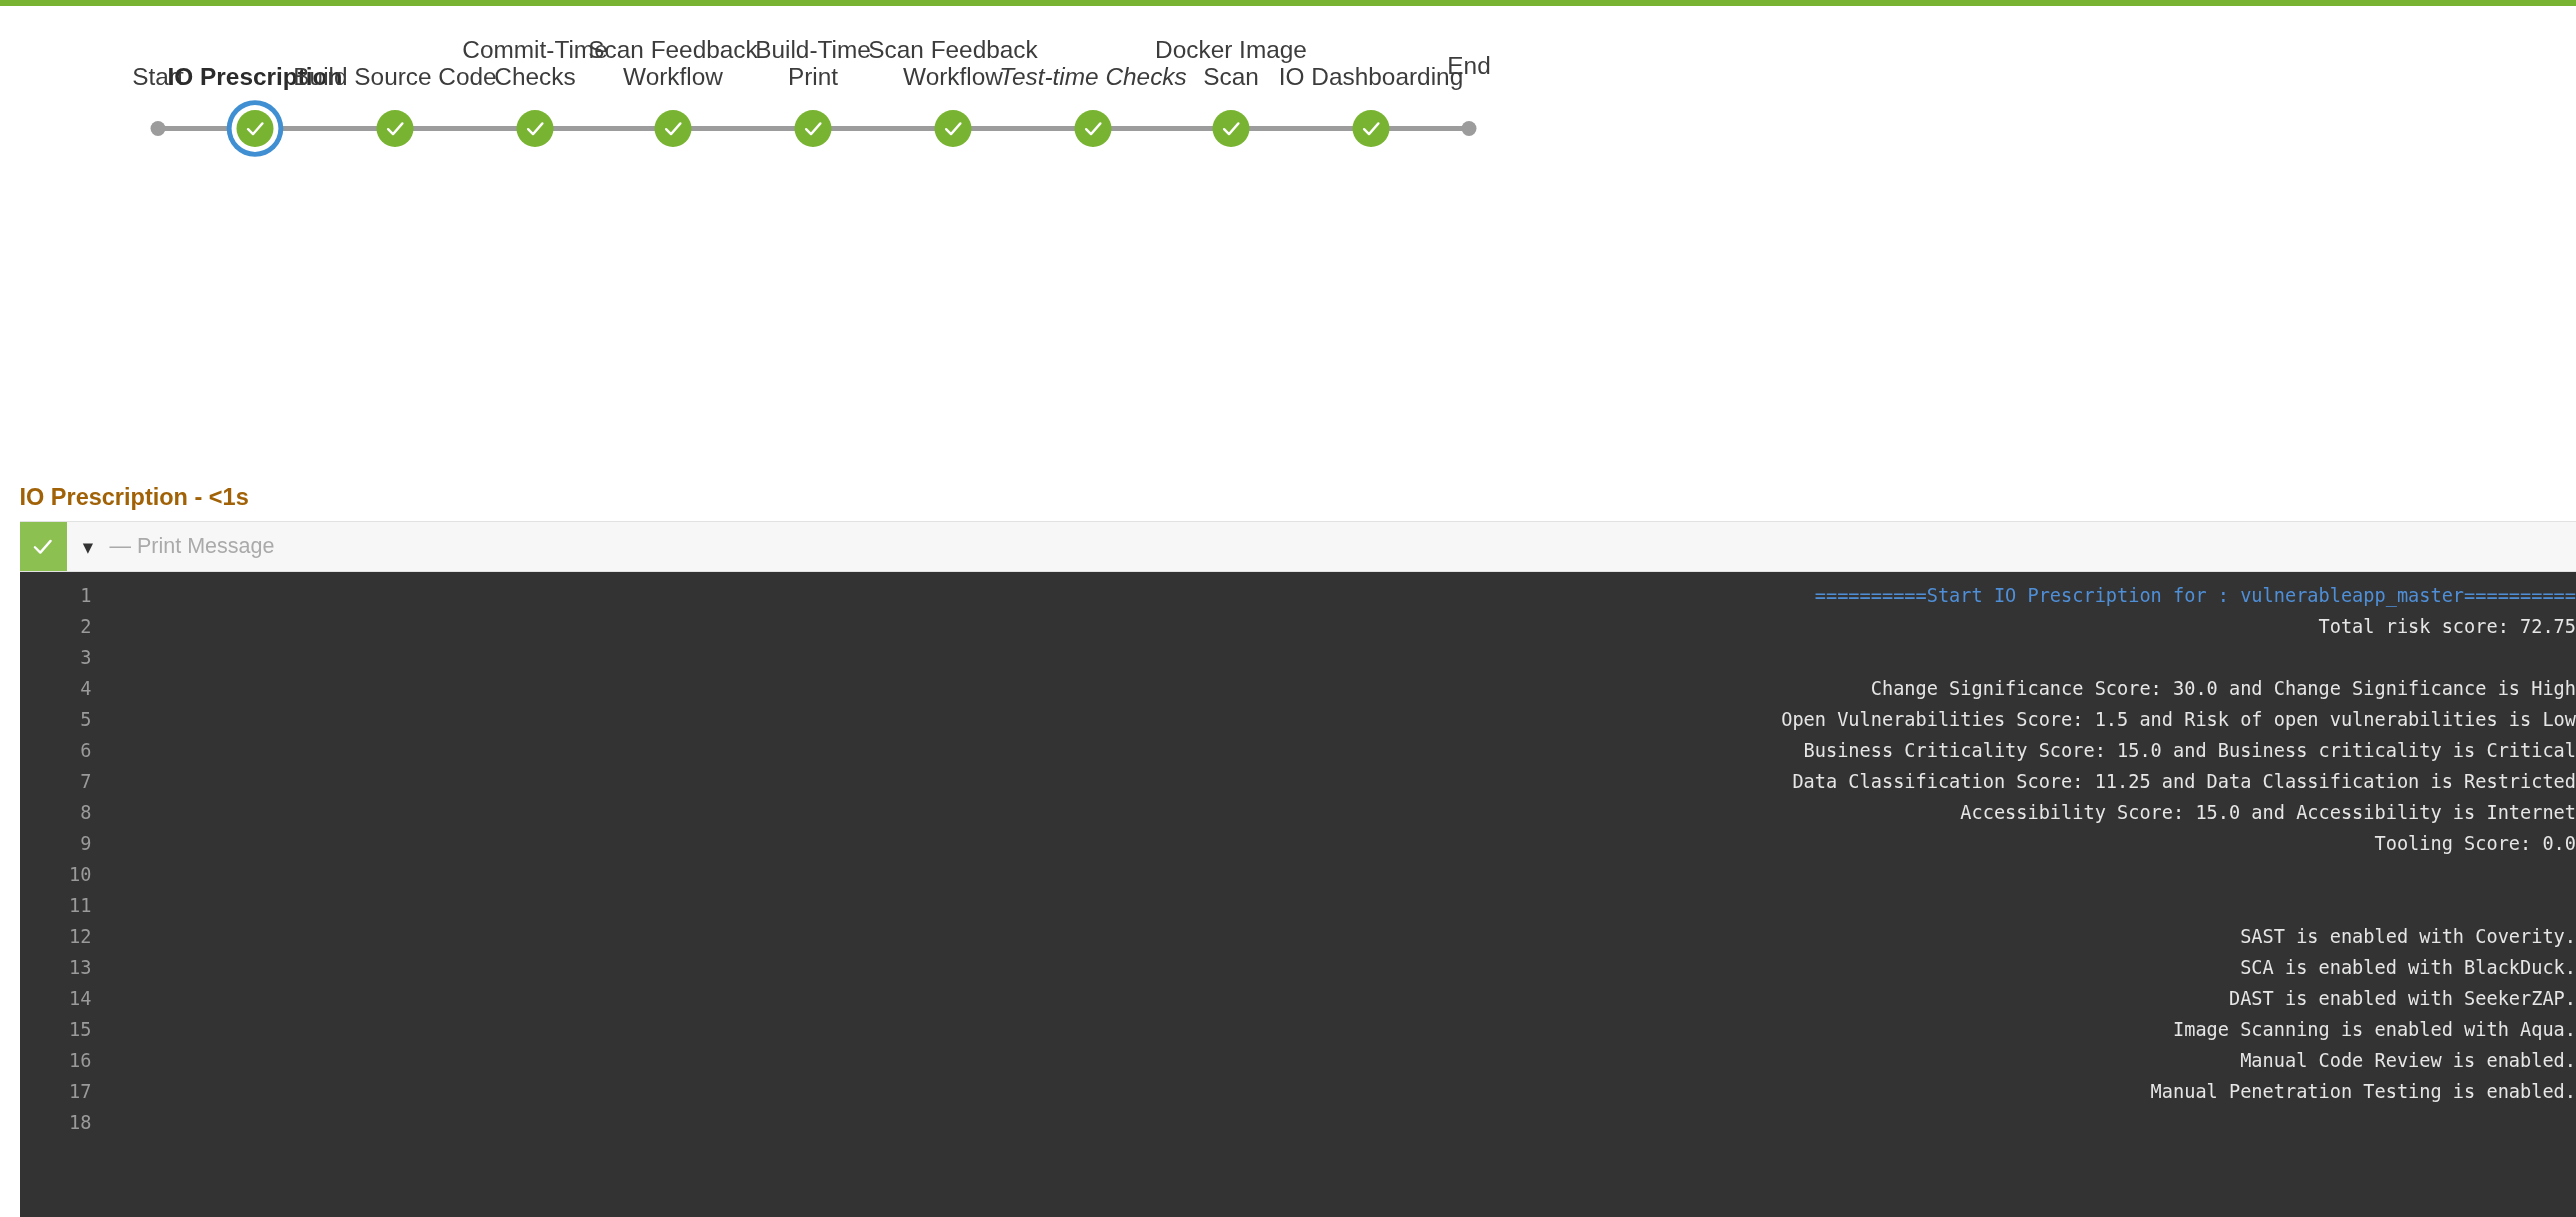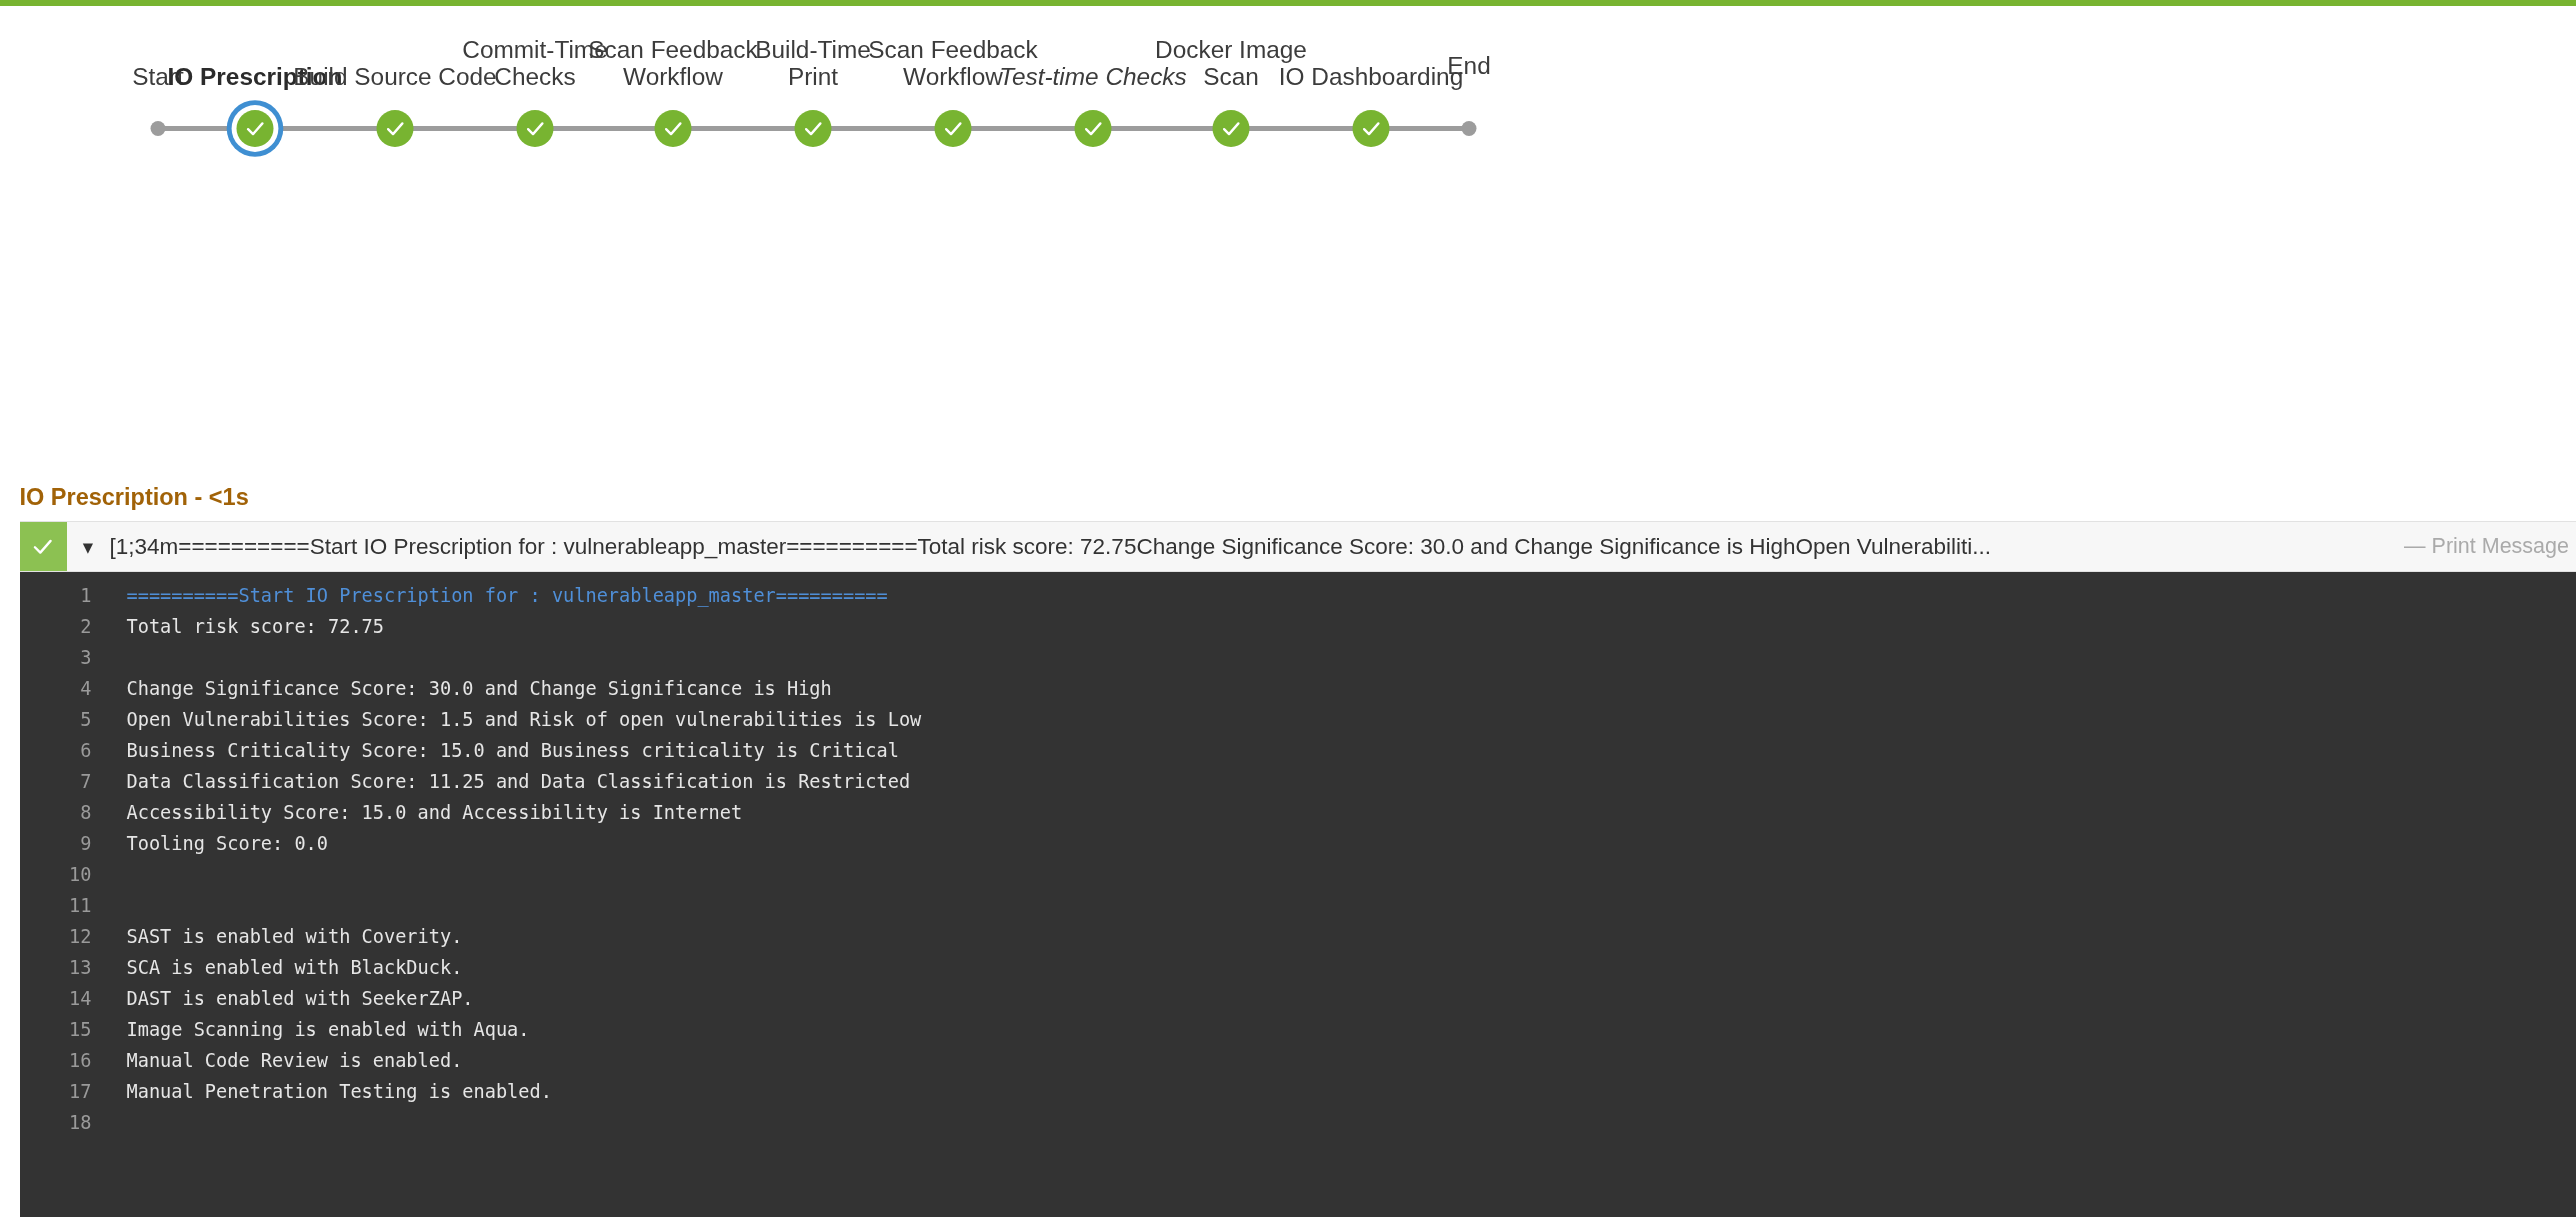--- a/index.html
+++ b/index.html
@@ -170,20 +170,21 @@
     flex: 0 0 auto;
     width: 107px;
     text-align: right;
     padding-right: 35px;
     color: #9a9a9a;
     user-select: none;
   }
   .lt {
     flex: 1 1 auto;
     color: #e6e6e6;
+    text-align: right;
   }
   .lt.accent { color: #4f8fd8; }
 </style>
 </head>
 <body>
 
 <div id="top-accent"></div>
 
 <div id="pipeline">
   <div id="stage-labels" style="display: block;">
@@ -293,21 +294,20 @@
 
 <div id="console-widget">
 
   <div id="console-header">
     <div id="header-status">
       <svg width="23.5" height="23.5" viewBox="0 0 24 24" aria-hidden="true" class="check-svg">
         <path d="M4 12.5 L9.5 18 L20 6" fill="none" stroke="#ffffff" stroke-width="2.4" stroke-linecap="round" stroke-linejoin="round"></path>
       </svg>
     </div>
     <div id="header-caret">▾</div>
-    <div id="header-summary">[1;34m==========Start IO Prescription for : vulnerableapp_master==========Total risk score: 72.75Change Significance Score: 30.0 and Change Significance is HighOpen Vulnerabiliti...</div>
     <div id="header-action">— Print Message</div>
   </div>
 
   <div id="console-body">
       <div class="log-line"><span class="ln">1</span><span class="lt accent">==========Start IO Prescription for : vulnerableapp_master==========</span></div>
       <div class="log-line"><span class="ln">2</span><span class="lt">Total risk score: 72.75</span></div>
       <div class="log-line"><span class="ln">3</span><span class="lt"></span></div>
       <div class="log-line"><span class="ln">4</span><span class="lt">Change Significance Score: 30.0 and Change Significance is High</span></div>
       <div class="log-line"><span class="ln">5</span><span class="lt">Open Vulnerabilities Score: 1.5 and Risk of open vulnerabilities is Low</span></div>
       <div class="log-line"><span class="ln">6</span><span class="lt">Business Criticality Score: 15.0 and Business criticality is Critical</span></div>

